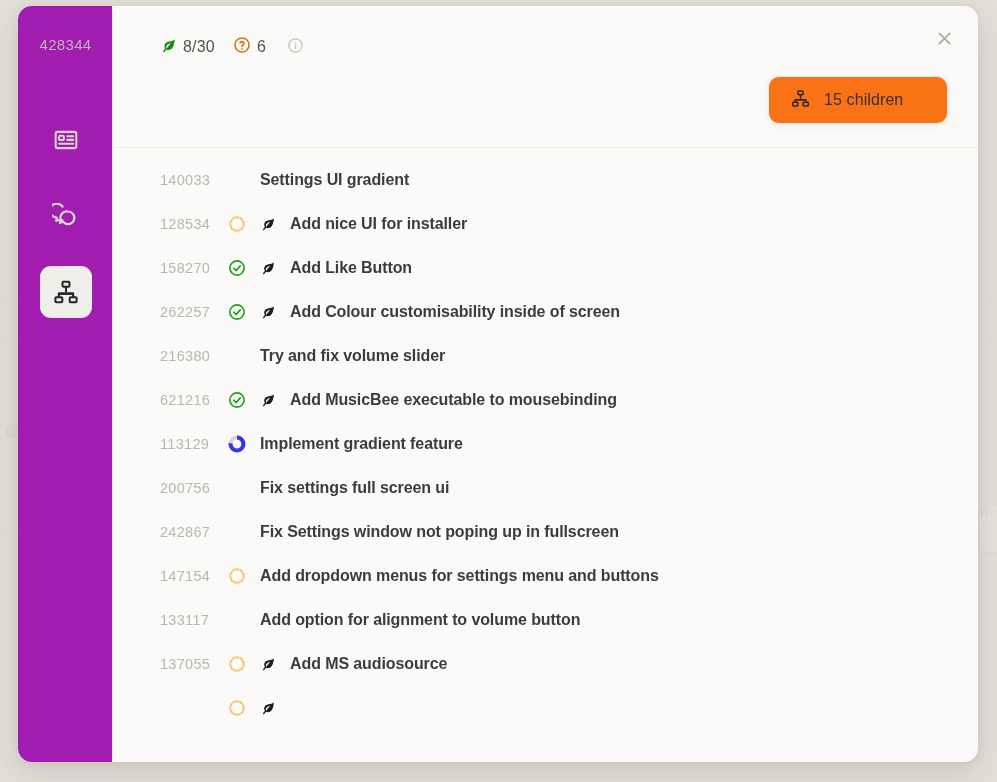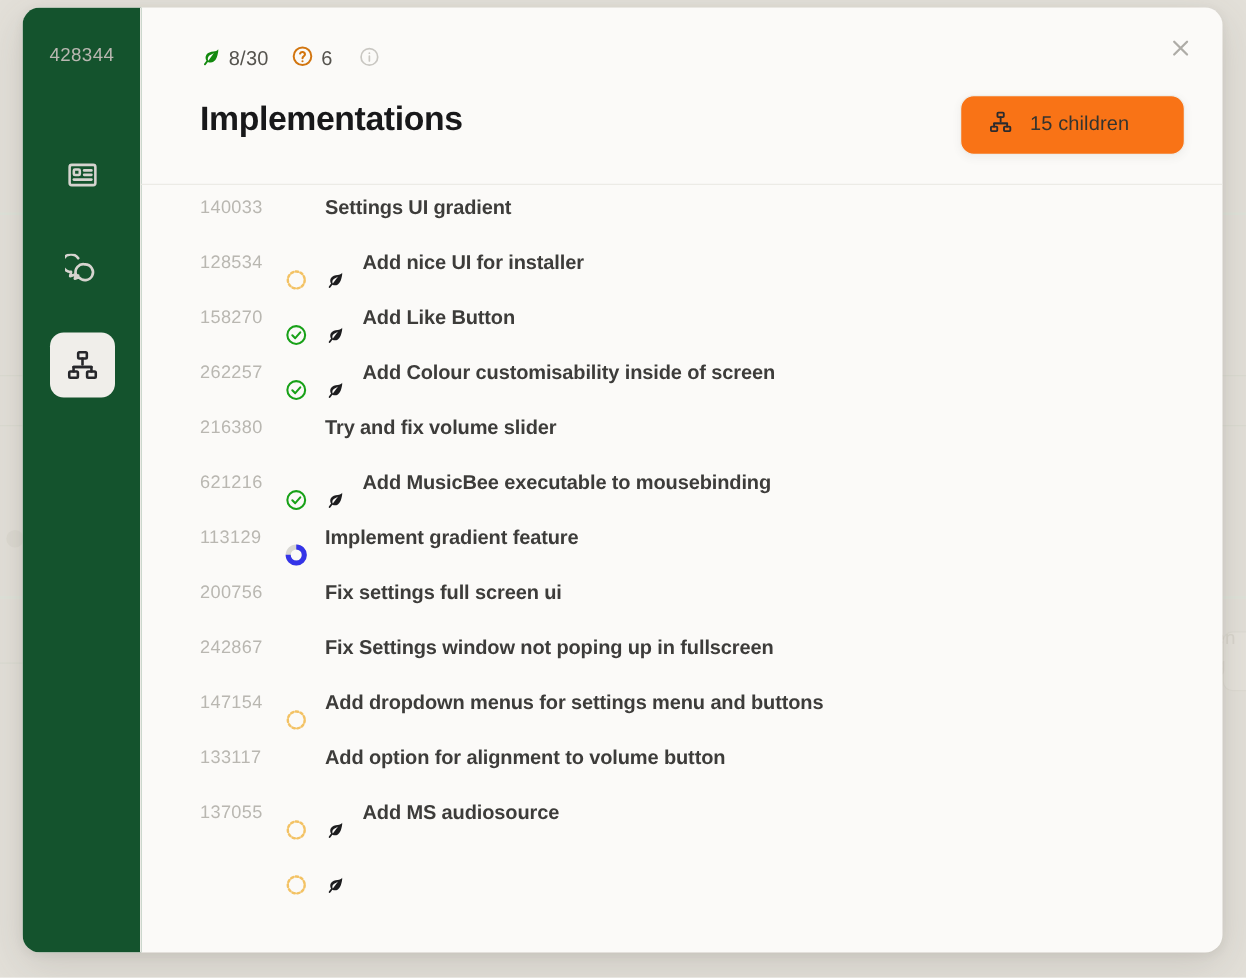--- a/index.html
+++ b/index.html
@@ -66,21 +66,21 @@
     box-shadow: 0 10px 34px rgba(80,76,66,.16), 0 2px 8px rgba(80,76,66,.08);
     overflow: hidden;
     display: flex;
   }
 
   
   .rail {
     width: 95px;
     flex: 0 0 95px;
     border-right: 1px solid #ecebe6;
-    background: #14532d;
+    background: #a21caf;
     position: relative;
     padding-left: 25px;
   }
   .rail-id {
     position: absolute;
     top: 30px;
     left: 0;
     width: 95px;
     text-align: center;
     font-size: 15px;
@@ -195,20 +195,21 @@
   
   .list {
     flex: 1 1 auto;
     overflow: hidden;
     position: relative;
     padding-top: 10px;
   }
   .row {
     height: 44px;
     display: flex;
+    align-items: center;
     cursor: pointer;
   }
   .row-id {
     width: 115px;
     flex: 0 0 115px;
     padding-left: 47px;
     font-size: 14.5px;
     color: #b9b7b1;
     letter-spacing: .3px;
   }
@@ -325,21 +326,20 @@
             <svg width="17" height="17" viewBox="0 0 24 24" fill="none" stroke="#c9c7c2" stroke-width="1.9" stroke-linecap="round" stroke-linejoin="round">
               <circle cx="12" cy="12" r="9.4"></circle>
               <line x1="12" y1="11" x2="12" y2="16.6"></line>
               <circle cx="12" cy="7.8" r="1.05" fill="#c9c7c2" stroke="none"></circle>
             </svg>
           </span>
         </div>
 
       </div>
 
-      <div class="title">Implementations</div>
 
       <div class="close-btn">
         <svg width="19" height="19" viewBox="0 0 24 24" fill="none" stroke="#aeaca7" stroke-width="2.3" stroke-linecap="round">
           <line x1="5.5" y1="5.5" x2="18.5" y2="18.5"></line>
           <line x1="18.5" y1="5.5" x2="5.5" y2="18.5"></line>
         </svg>
       </div>
 
       <div class="children-chip">
         <span>

